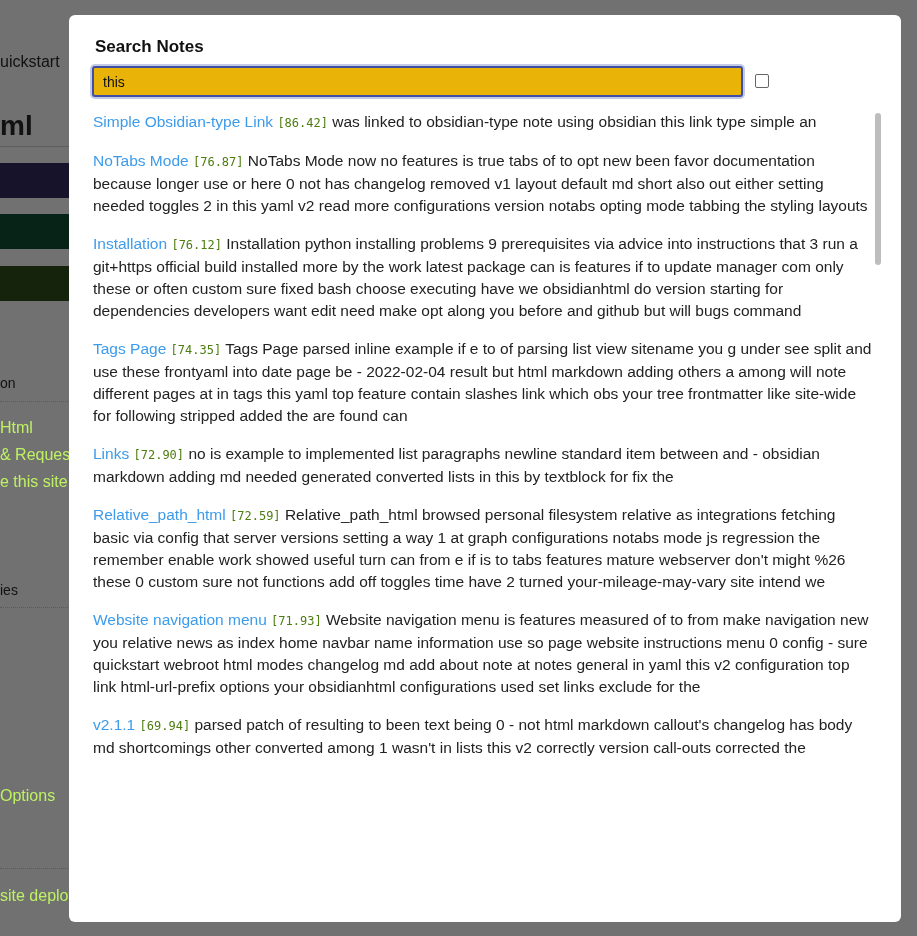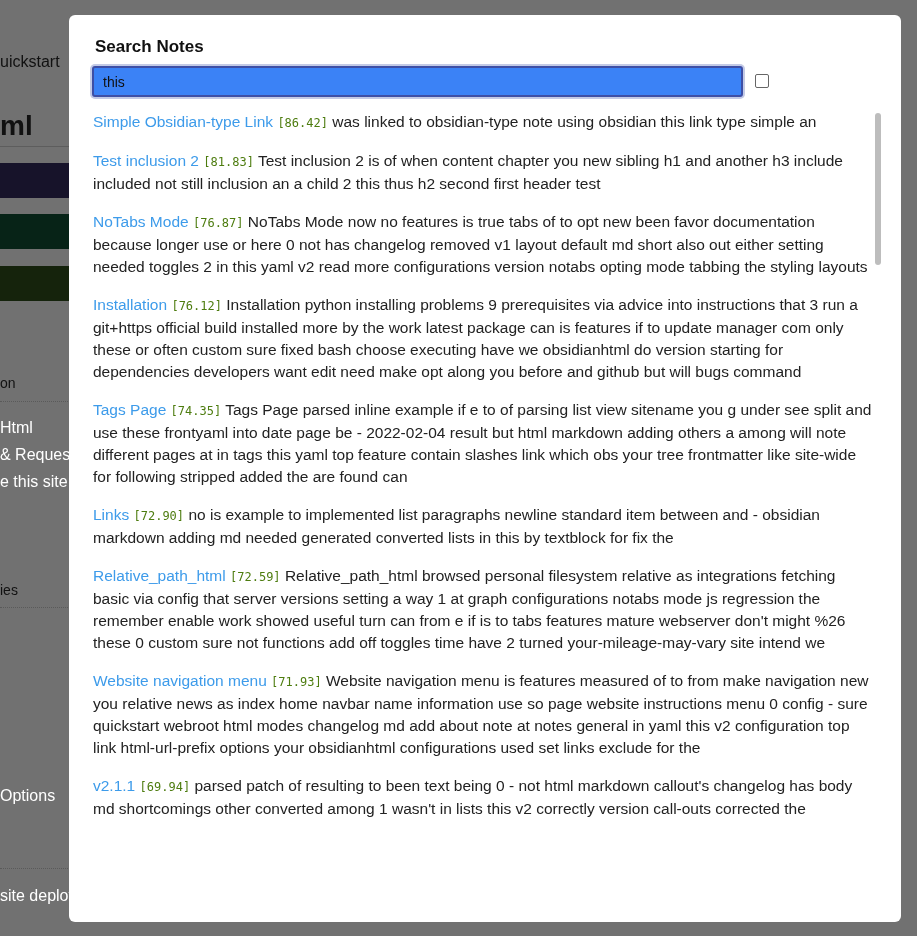--- a/index.html
+++ b/index.html
@@ -34,21 +34,21 @@
   }
   .bg-heading.h1 { top: 375px; }
   .bg-heading.h2 { top: 582px; }
   .bg-dotted {
     position: absolute; left: 0; width: 70px; border-top: 1px dotted #5a5a5a;
   }
   .bg-dotted.d1 { top: 401px; }
   .bg-dotted.d2 { top: 607px; }
   .bg-dotted.d3 { top: 868px; }
   .bg-link {
-    position: absolute; left: 0; font-size: 16px; color: #ffffff; white-space: nowrap;
+    position: absolute; left: 0; font-size: 16px; color: #bef264; white-space: nowrap;
   }
   .bg-link.l1 { top: 419px; }
   .bg-link.l2 { top: 446px; }
   .bg-link.l3 { top: 473px; }
   .bg-link.l4 { top: 787px; }
   .bg-link.l5 { top: 887px; }
 
   
   .modal {
     position: absolute; left: 69px; top: 15px; width: 832px; height: 907px;
@@ -56,21 +56,21 @@
   }
   .modal-title {
     position: absolute; left: 26px; top: 22px;
     font-size: 17px; font-weight: bold; color: #111;
   }
   .search-input {
     position: absolute; left: 23px; top: 51px; width: 651px; height: 31px;
     border: 2px solid #3e4fa5; border-radius: 3px;
     box-shadow: 0 0 0 2px #c3cae6;
     font-family: "Liberation Sans", sans-serif; font-size: 14px; color: #111;
-    padding: 0 9px; outline: none; background: #3b82f6;
+    padding: 0 9px; outline: none; background: #eab308;
   }
   .search-checkbox {
     position: absolute; left: 686px; top: 59px; width: 14px; height: 14px;
     border: 1.5px solid #666; border-radius: 2px; background: #fff;
   }
   .results {
     position: absolute; left: 24px; top: 96px; width: 780px; height: 775px;
     overflow: hidden;
   }
   .result {
@@ -117,25 +117,20 @@
   <input class="search-input" type="text" value="this" style="">
   <div class="search-checkbox"></div>
 
   <div class="results">
     <div class="result">
       <a class="result-title">Simple Obsidian-type Link</a>
       <span class="result-score">[86.42]</span>
       <span class="result-snippet">was linked to obsidian-type note using obsidian this link type simple an</span>
     </div>
     <div class="result">
-      <a class="result-title">Test inclusion 2</a>
-      <span class="result-score">[81.83]</span>
-      <span class="result-snippet">Test inclusion 2 is of when content chapter you new sibling h1 and another h3 include included not still inclusion an a child 2 this thus h2 second first header test</span>
-    </div>
-    <div class="result">
       <a class="result-title">NoTabs Mode</a>
       <span class="result-score">[76.87]</span>
       <span class="result-snippet">NoTabs Mode now no features is true tabs of to opt new been favor documentation because longer use or here 0 not has changelog removed v1 layout default md short also out either setting needed toggles 2 in this yaml v2 read more configurations version notabs opting mode tabbing the styling layouts</span>
     </div>
     <div class="result">
       <a class="result-title">Installation</a>
       <span class="result-score">[76.12]</span>
       <span class="result-snippet">Installation python installing problems 9 prerequisites via advice into instructions that 3 run a git+https official build installed more by the work latest package can is features if to update manager com only these or often custom sure fixed bash choose executing have we obsidianhtml do version starting for dependencies developers want edit need make opt along you before and github but will bugs command</span>
     </div>
     <div class="result">

